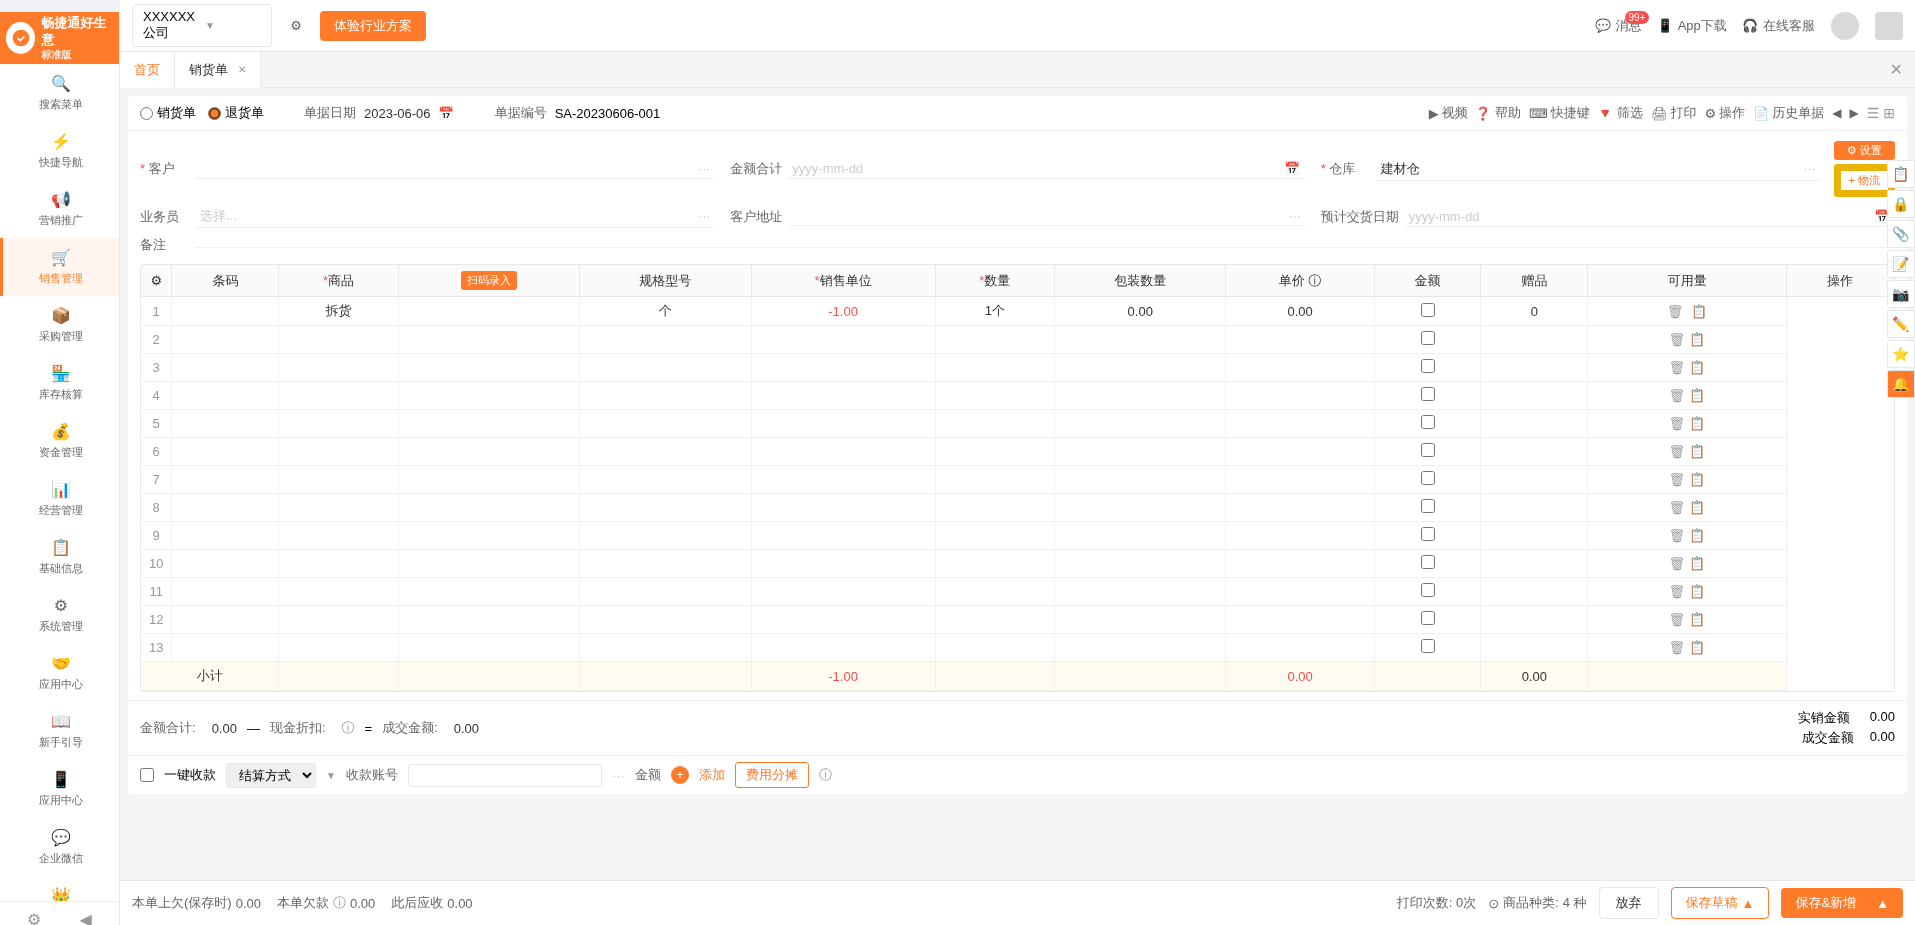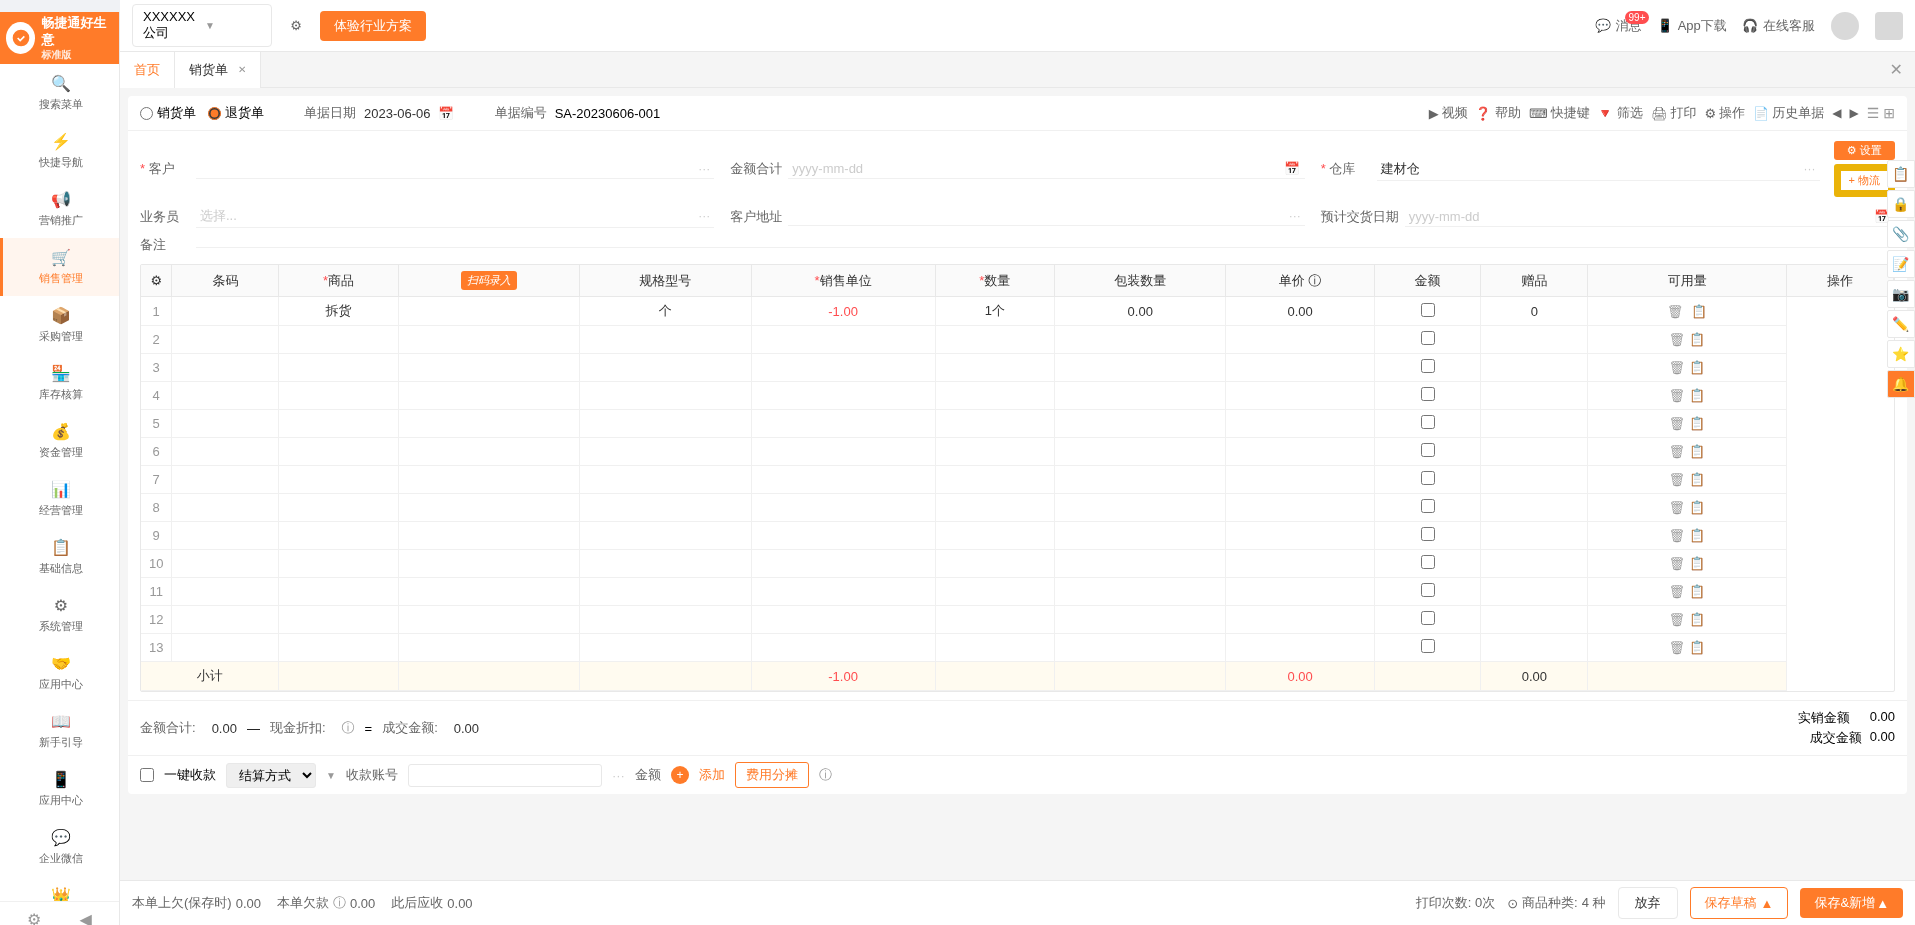--- a/index.html
+++ b/index.html
@@ -76,21 +76,21 @@
     .rf-btn.active { background: #ff7b29; color: white; }
 
     
     .table-wrap { margin: 0 12px 8px; border: 1px solid #e8e8e8; border-radius: 2px; overflow: hidden; }
     .data-table { width: 100%; border-collapse: collapse; }
     .data-table th { background: #fafafa; border-bottom: 1px solid #e8e8e8; border-right: 1px solid #e8e8e8; padding: 6px 8px; text-align: center; color: #333; font-weight: normal; white-space: nowrap; }
     .data-table th .required { color: #ff4d4f; }
     .data-table td { border-bottom: 1px solid #f0f0f0; border-right: 1px solid #f0f0f0; padding: 5px 8px; text-align: center; color: #333; }
     .data-table td.red { color: #ff4d4f; }
     .data-table .row-num { color: #999; width: 30px; }
-    .scan-btn { background: #ff7b29; color: white; border: none; border-radius: 3px; padding: 2px 6px; font-size: 11px; cursor: pointer; font-style: italic; }
+    .scan-btn { background: #ff7b29; color: white; border: none; border-radius: 3px; padding: 2px 6px; font-size: 11px; cursor: pointer; }
     .subtotal-row td { background: #fffbf0; font-weight: 500; color: #ff4d4f; border-top: 1px solid #e8e8e8; }
     .subtotal-row td.black { color: #333; }
 
     
     .form-footer { padding: 8px 12px; border-top: 1px solid #f0f0f0; display: flex; align-items: center; gap: 10px; flex-wrap: wrap; }
     .amount-info { display: flex; align-items: center; gap: 16px; color: #333; }
     .amount-info label { color: #666; }
     .amount-info .q-icon { color: #999; cursor: pointer; }
 
     
@@ -102,21 +102,21 @@
 
     
     .bottom-bar { background: white; padding: 6px 12px; border-top: 1px solid #e8e8e8; display: flex; align-items: center; gap: 16px; font-size: 12px; color: #666; }
     .bottom-bar .stat { display: flex; align-items: center; gap: 4px; }
     .bottom-bar .q-icon { color: #999; cursor: pointer; }
     .bottom-bar-right { margin-left: auto; display: flex; align-items: center; gap: 12px; }
     .bottom-bar-right .print-info { color: #666; }
     .product-type { display: flex; align-items: center; gap: 4px; cursor: pointer; }
     .discard-btn { border: 1px solid #e8e8e8; background: white; border-radius: 4px; padding: 6px 16px; cursor: pointer; color: #333; }
     .save-draft-btn { border: 1px solid #ff7b29; background: white; color: #ff7b29; border-radius: 4px; padding: 6px 14px; cursor: pointer; display: flex; align-items: center; gap: 4px; }
-    .save-new-btn { background: #ff7b29; color: white; border: none; border-radius: 4px; padding: 6px 14px; cursor: pointer; display: flex; align-items: center; gap: 1px; }
+    .save-new-btn { background: #ff7b29; color: white; border: none; border-radius: 4px; padding: 6px 14px; cursor: pointer; display: flex; align-items: center; gap: 20px; }
 
     
     input[type=checkbox] { width: 14px; height: 14px; }
   </style>
 </head>
 <body>
 
 <div class="sidebar">
   <div class="sidebar-logo">
     <div class="logo-icon">
@@ -593,21 +593,21 @@
         <div class="amount-info">
           <label>成交金额:</label>
           <span>0.00</span>
         </div>
 
         <div style="margin-left:auto;text-align:right;font-size:13px;">
           <div style="display:flex;justify-content:flex-end;gap:20px;margin-bottom:2px;">
             <span>实销金额</span>
             <span>0.00</span>
           </div>
-          <div style="display:flex;justify-content:flex-end;gap:8px;">
+          <div style="display:flex;justify-content:flex-end;gap:16px;">
             <span>成交金额</span>
             <span>0.00</span>
           </div>
         </div>
       </div>
 
       <div class="payment-row">
         <input type="checkbox" style="">
         <span>一键收款</span>
         <select class="pay-select">

